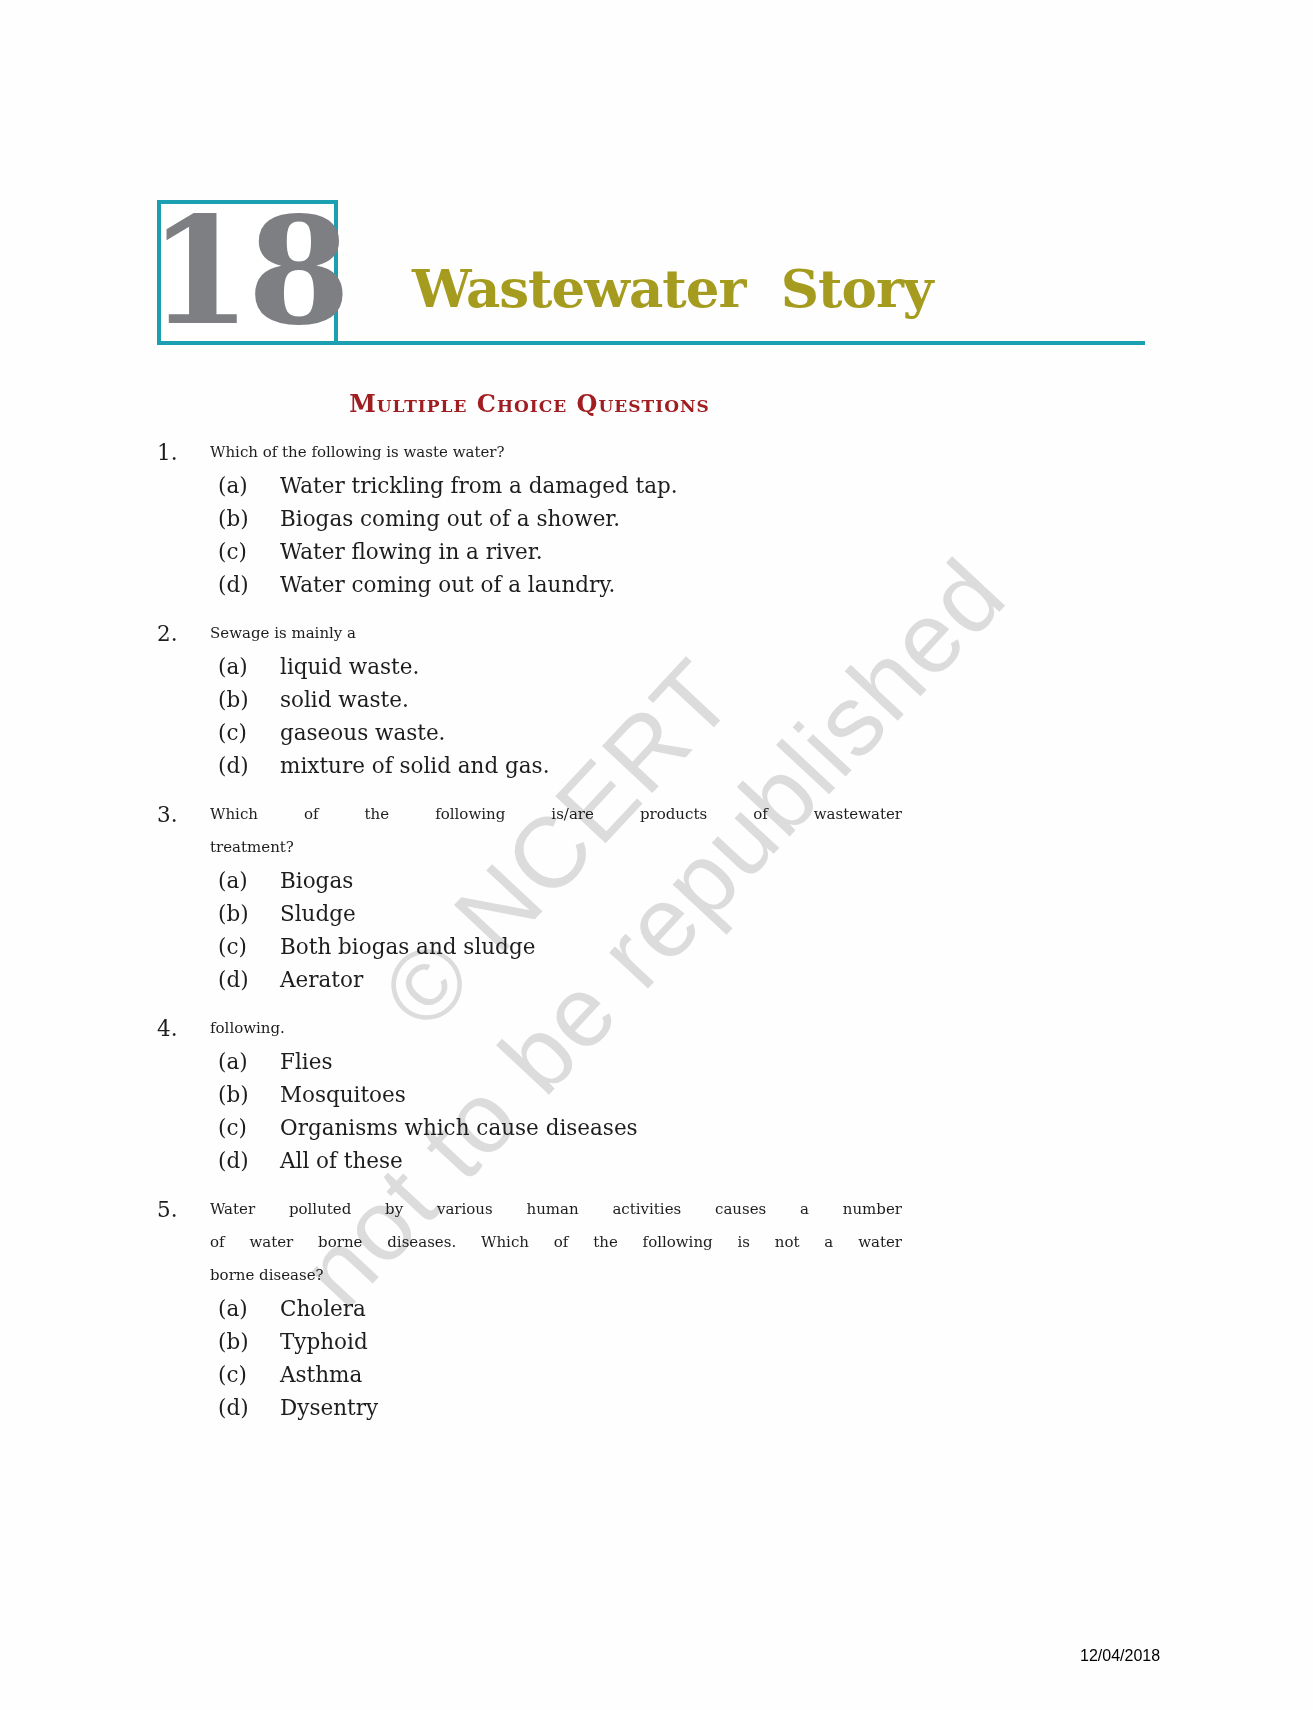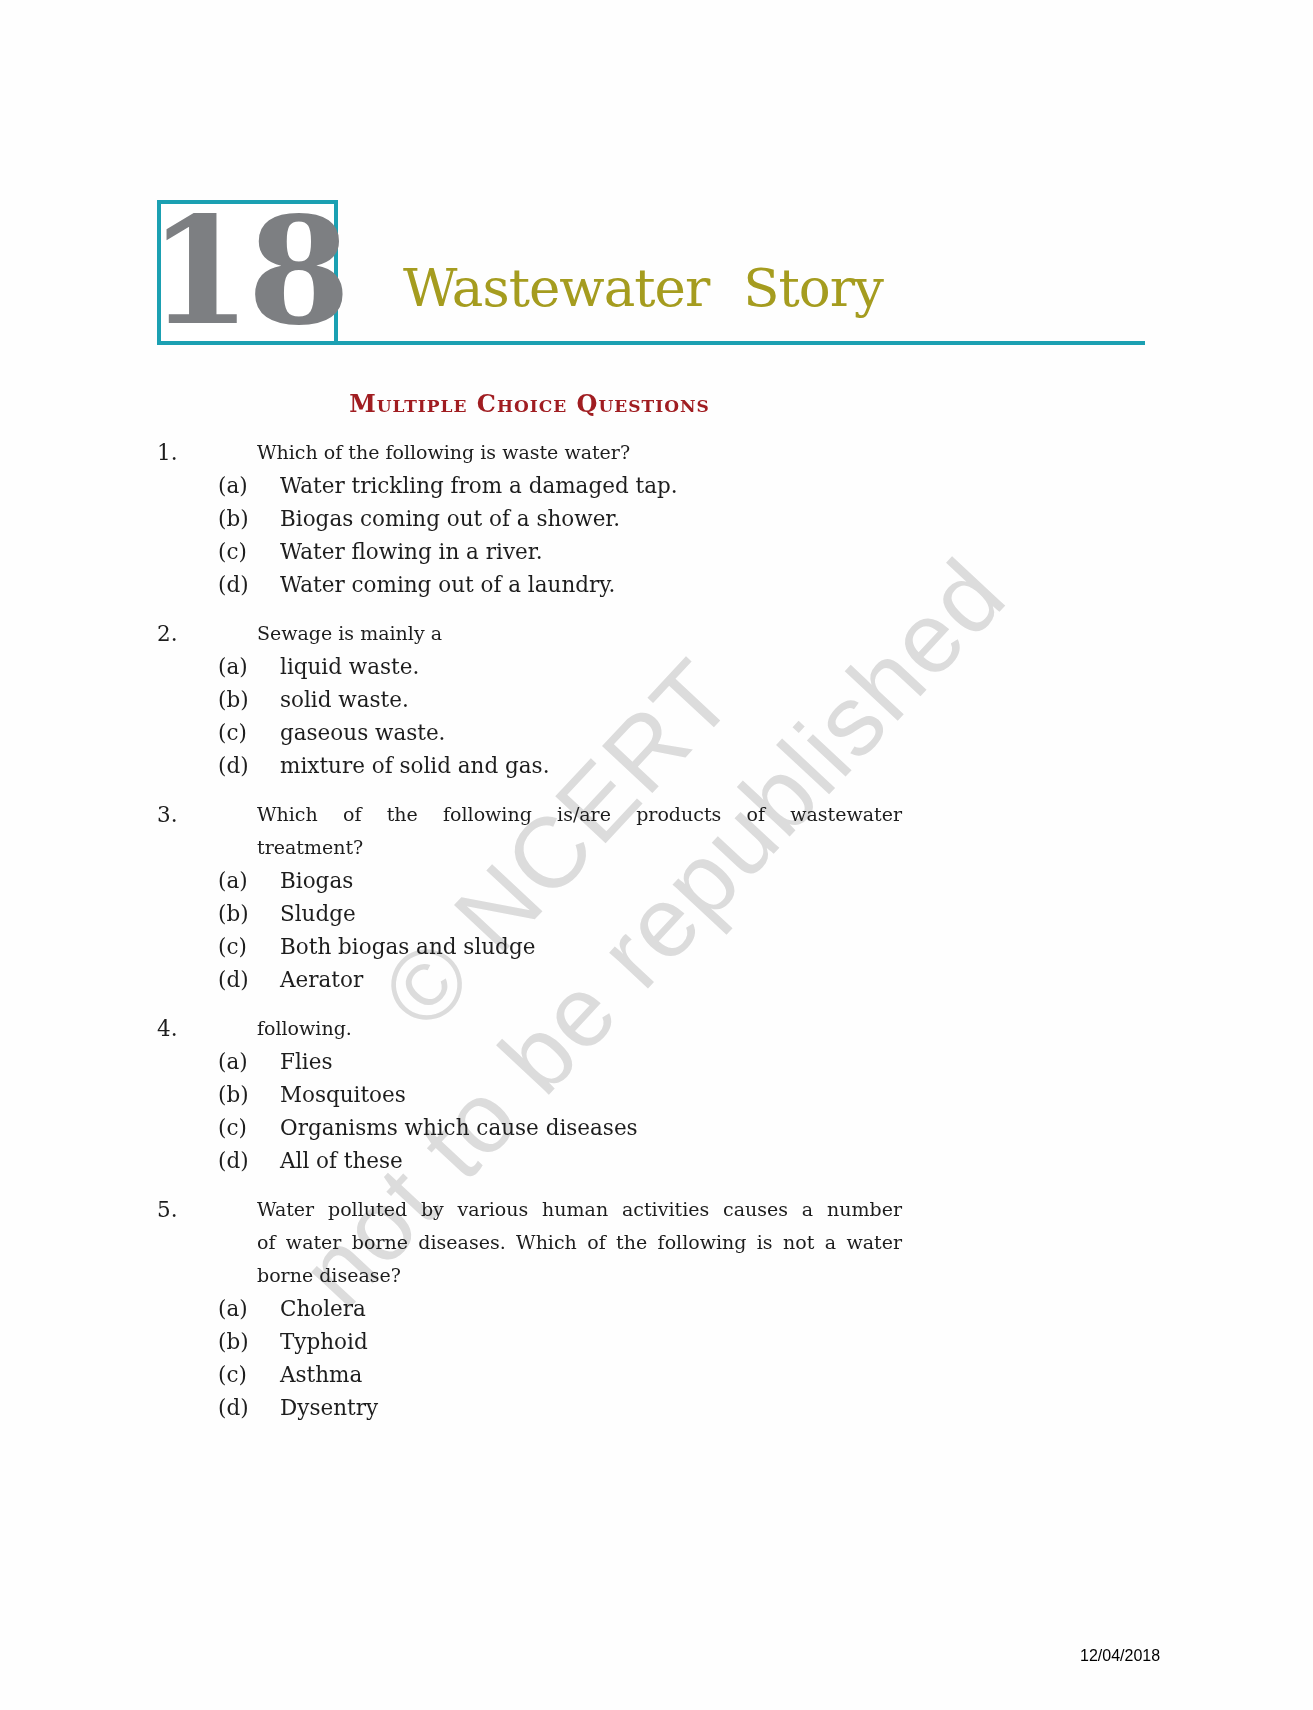--- a/index.html
+++ b/index.html
@@ -28,43 +28,43 @@
   }
   .chapter-num {
     font-size:148px; line-height:1; font-weight:bold;
     color:#7d7f82; letter-spacing:-4px; margin-top:-4px;
   }
   .title-rule {
     position:absolute; left:157px; top:341px; width:988px; height:4px;
     background:#1ba0b2; z-index:2;
   }
   .chapter-title {
-    position:absolute; left:403px; top:260px; z-index:3;
-    font-size:53px; line-height:56px; font-weight:normal;
+    position:absolute; left:412px; top:260px; z-index:3;
+    font-size:53px; line-height:56px; font-weight:bold;
     color:#a59c1f; word-spacing:18px; letter-spacing:-1px;
     white-space:nowrap;
   }
 
   
   .content {
     position:absolute; left:157px; top:390px; width:745px; z-index:2;
     color:#1d1d1d;
   }
   .mcq-heading {
     text-align:center; font-variant:small-caps; font-weight:bold;
     color:#a01d21; font-size:24px; line-height:28px;
     letter-spacing:1px; margin-bottom:18px;
   }
   .q { display:flex; margin-top:16px; }
   .qnum {
     width:53px; flex:0 0 53px;
     font-size:21.5px; line-height:33px;
   }
   .qbody { flex:1; min-width:0; }
-  .qline { font-size:19px; line-height:33px;margin-left:47px; }
+  .qline { font-size:15px; line-height:33px; }
   .qline.stretch { text-align-last:justify; }
   .opt { display:flex; }
   .olabel {
     flex:0 0 70px; width:70px; padding-left:8px; box-sizing:border-box;
     font-size:21.5px; line-height:33px;
   }
   .otext { flex:1; font-size:21.5px; line-height:33px; }
 
   
   .footer-date {

